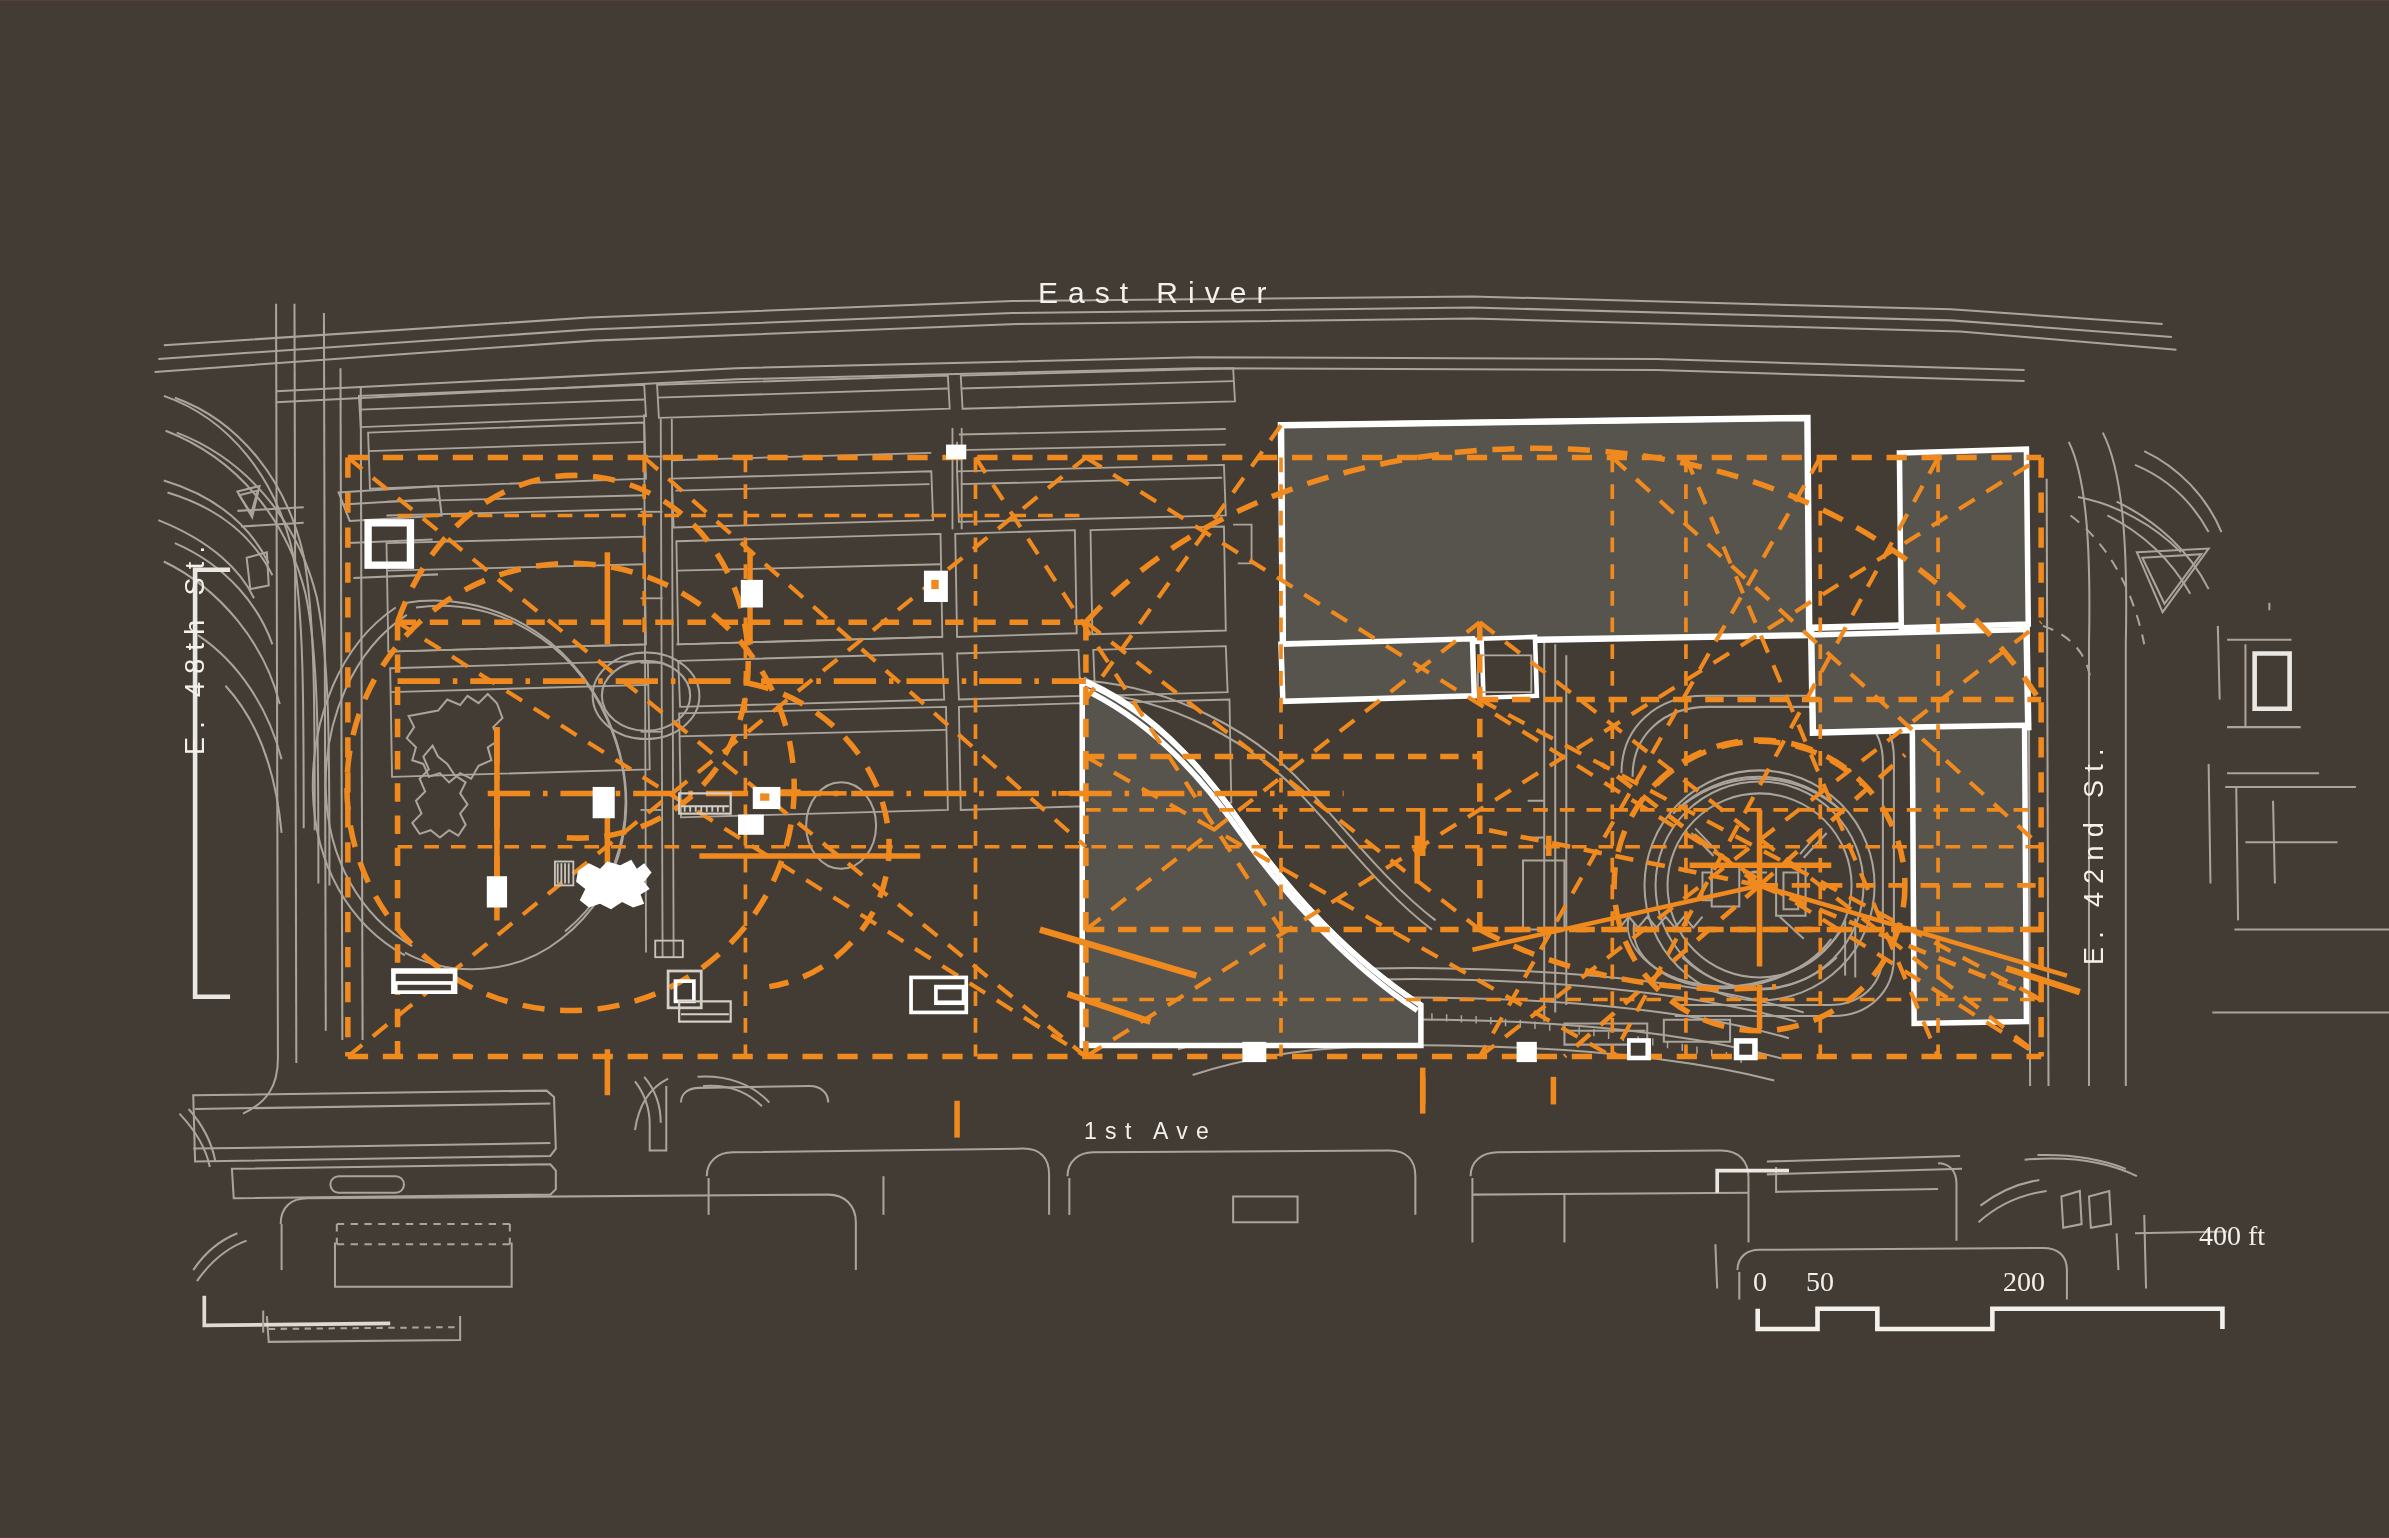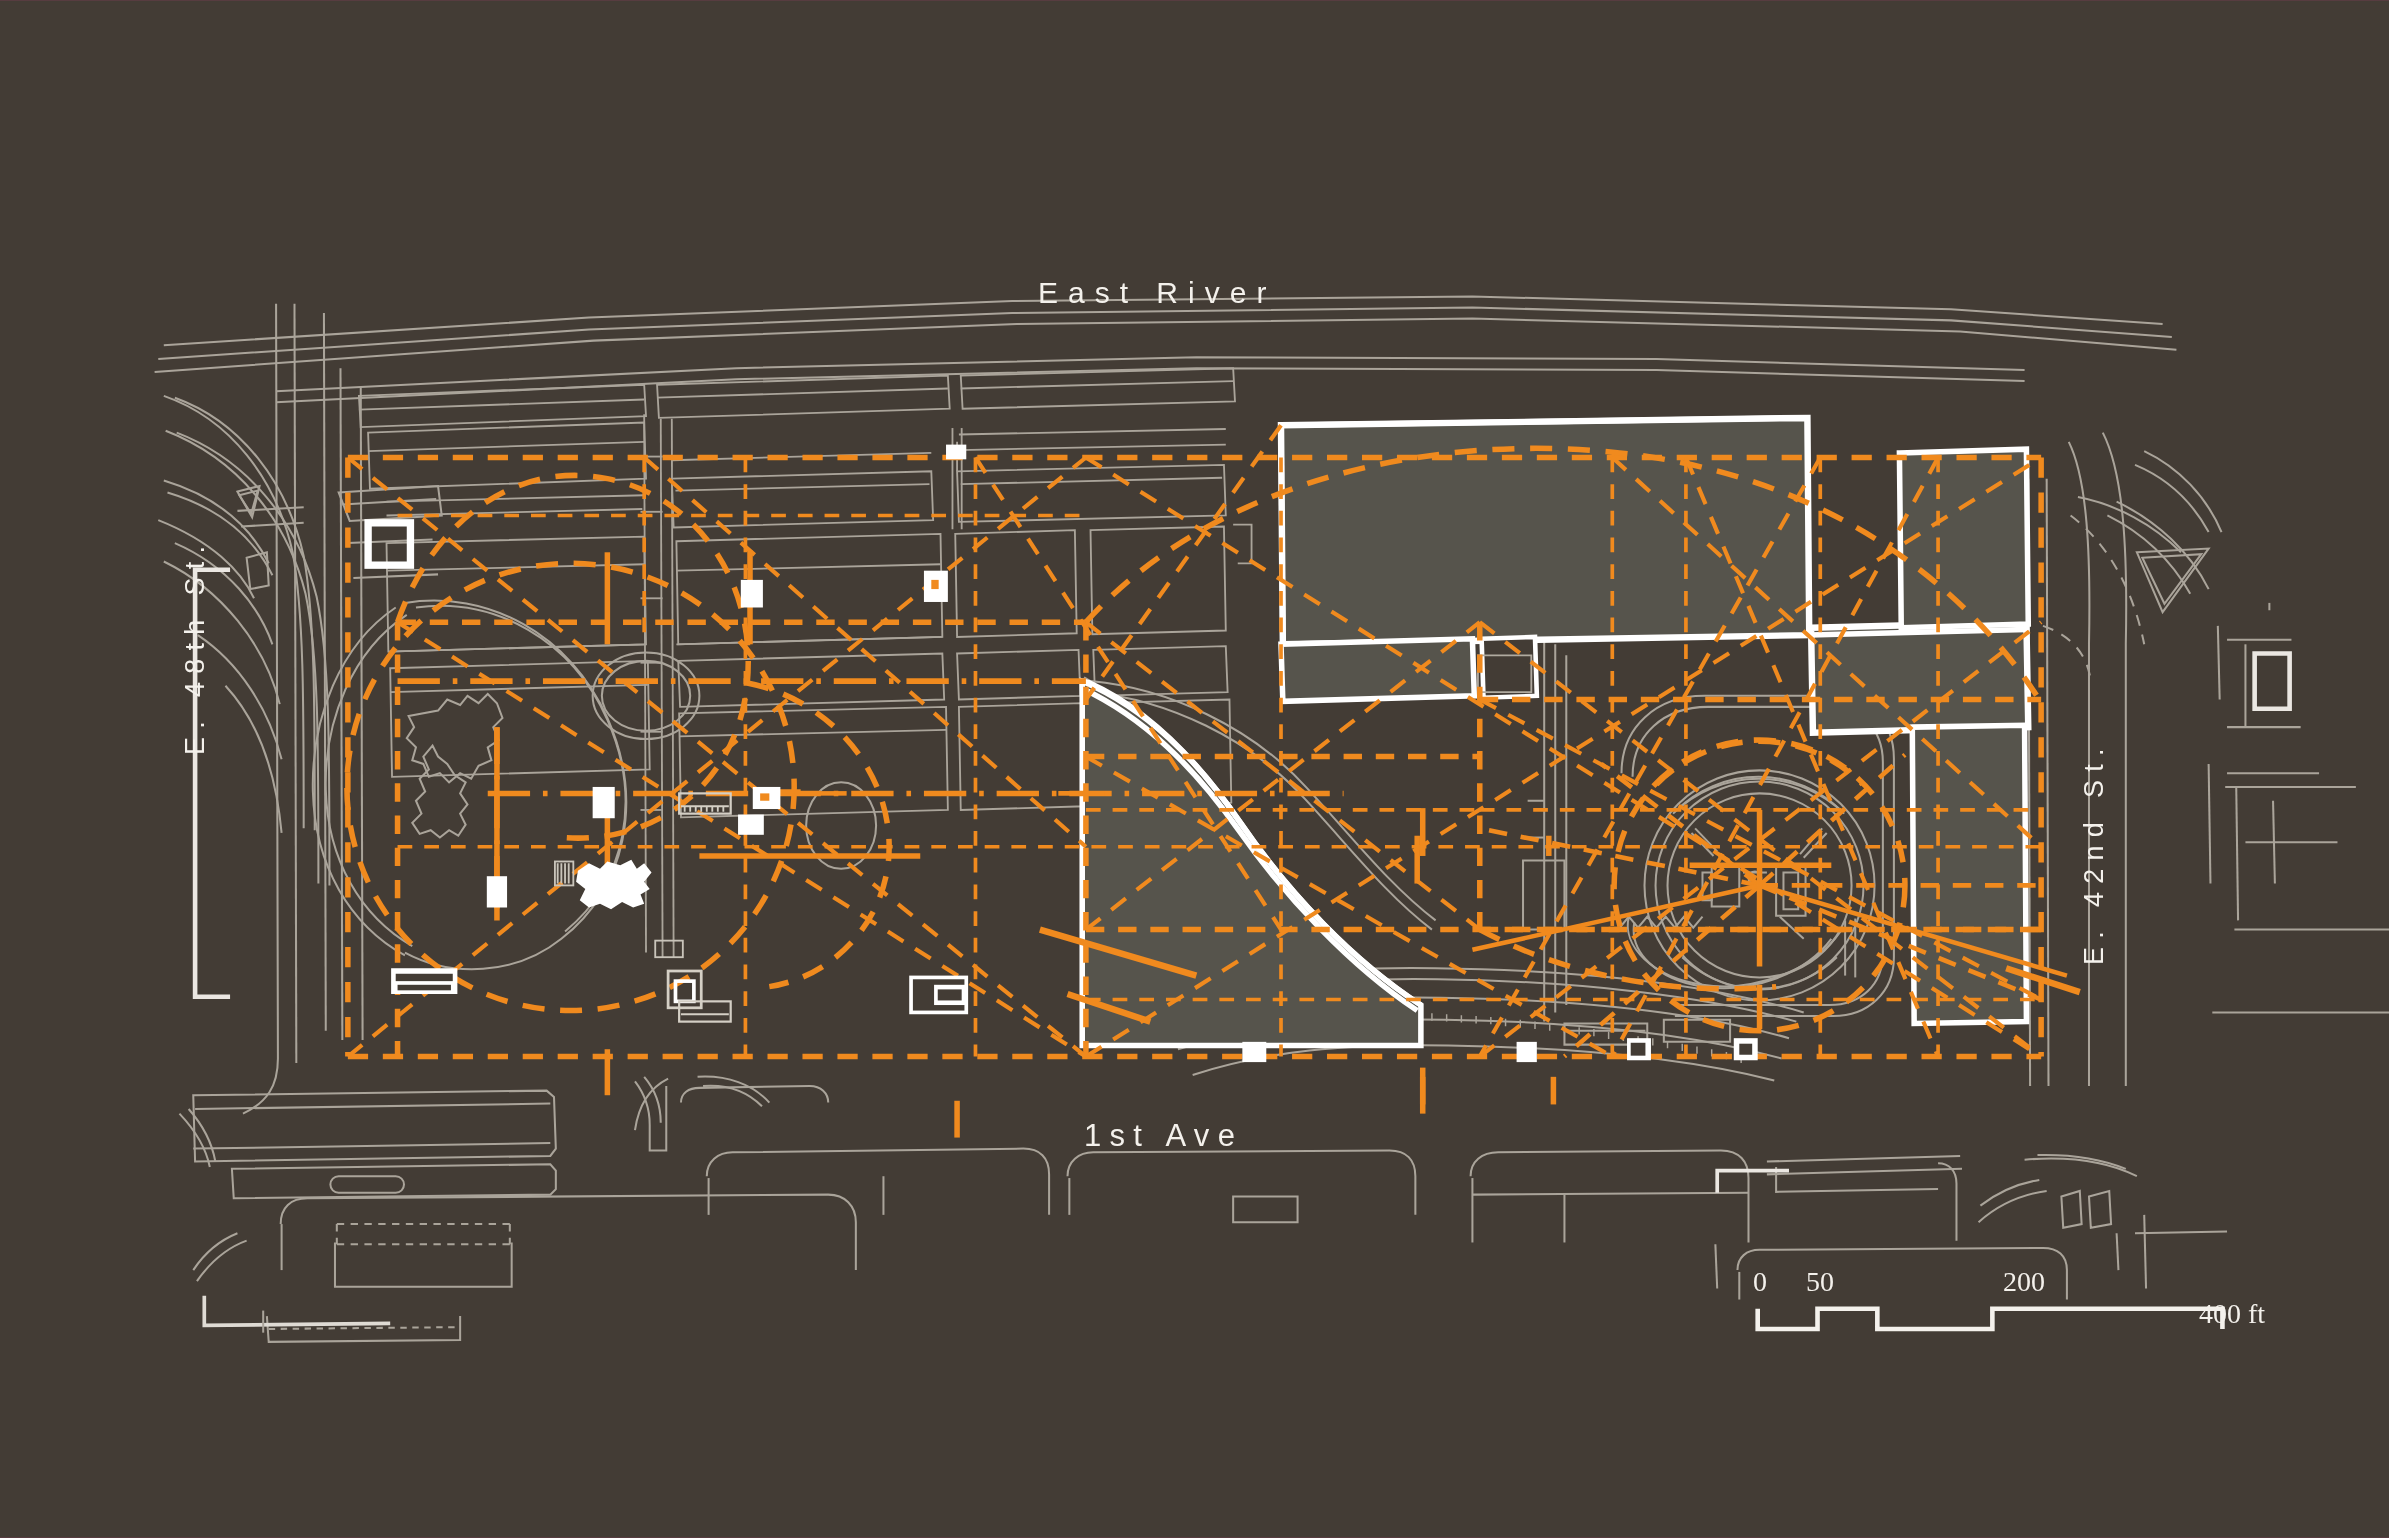--- a/index.html
+++ b/index.html
@@ -38,21 +38,21 @@
   #label-east-river {
     left: 1038px;
     top: 276px;
     font-size: 30px;
     letter-spacing: 10px;
     font-weight: 400;
   }
   #label-1st-ave {
     left: 1084px;
     top: 1118px;
-    font-size: 31px;
+    font-size: 23px;
     letter-spacing: 8.3px;
     font-weight: 400;
   }
   #label-e48 {
     left: 180px;
     top: 755px;
     font-size: 27px;
     letter-spacing: 8.3px;
     transform: rotate(-90deg);
     transform-origin: left top;
@@ -69,21 +69,21 @@
     position: absolute;
     color: #f4f1ec;
     font-family: "Liberation Serif", serif;
     font-size: 28px;
     pointer-events: none;
     user-select: none;
   }
   #scale-0  { left: 1753px; top: 1266px; }
   #scale-50 { left: 1806px; top: 1266px; }
   #scale-200{ left: 1980px; top: 1266px; margin-left: 23px; }
-  #scale-400{ left: 2199px; top: 1298px; }
+  #scale-400{ left: 2199px; top: 1220px; }
 </style>
 </head>
 <body>
 
 <div id="stage">
 
 <svg id="plan" viewBox="0 0 2596 1671" xmlns="http://www.w3.org/2000/svg">
   <defs>
     <clipPath id="clipAll">
           <rect x="0" y="0" width="2596" height="1671"></rect>

